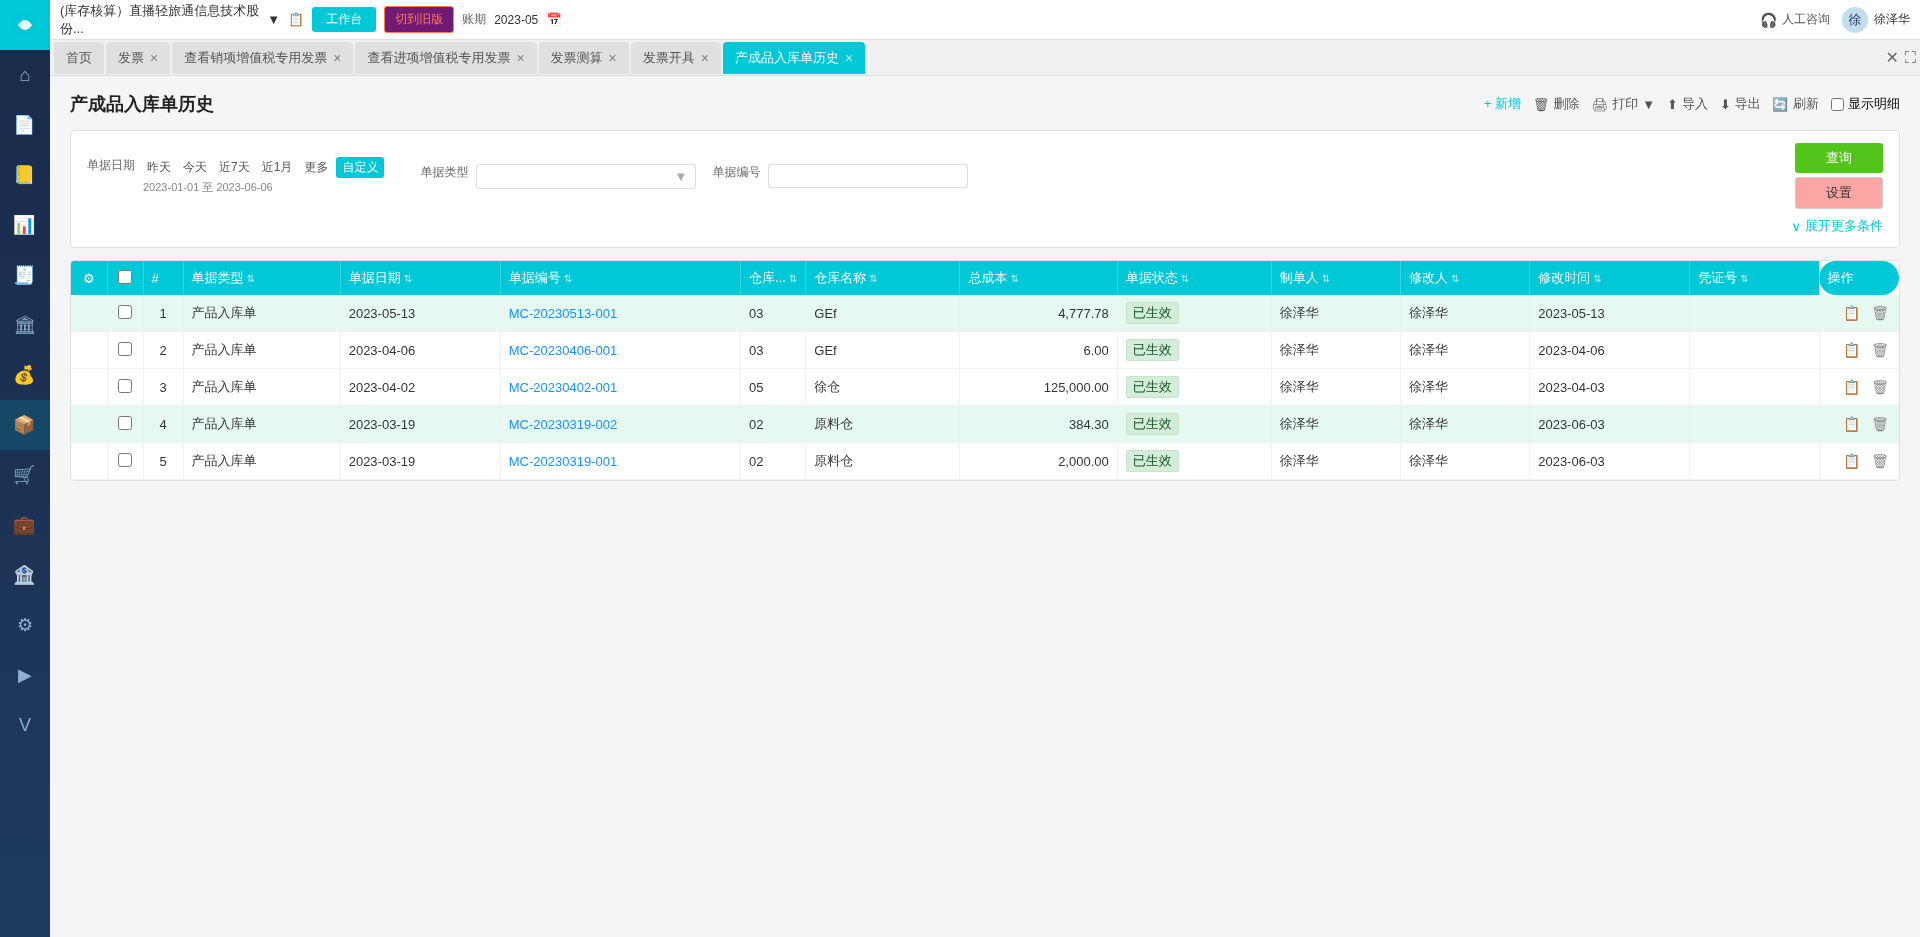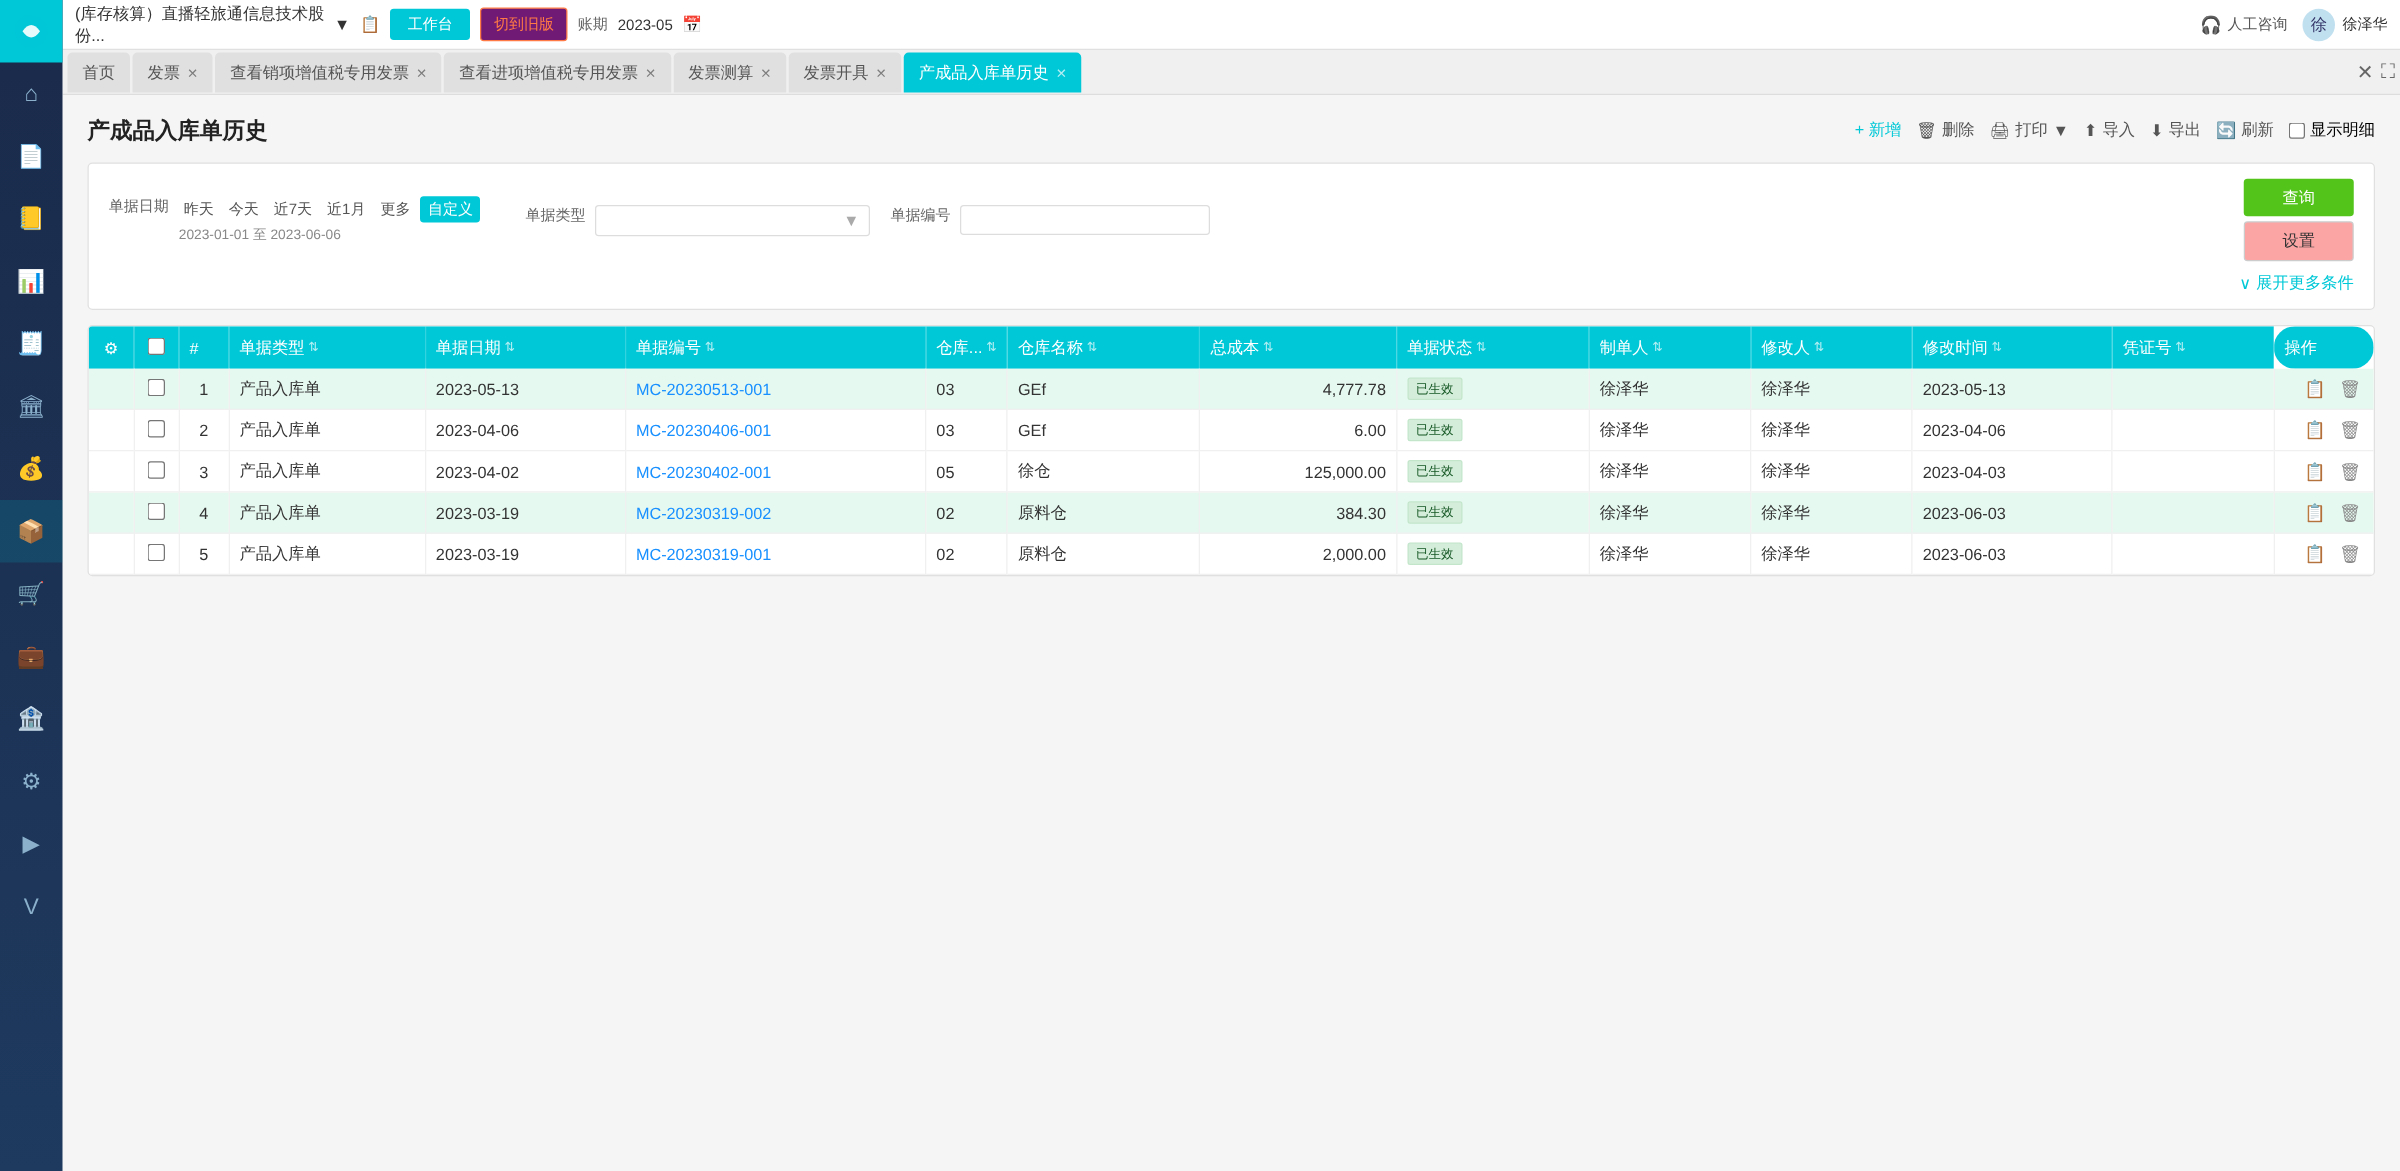--- a/index.html
+++ b/index.html
@@ -325,21 +325,21 @@
     tbody td:last-child { border-right: none; }
     .td-link {
       color: #1890ff;
       cursor: pointer;
       text-decoration: none;
     }
     .status-badge {
       display: inline-block;
       padding: 1px 6px;
       border-radius: 2px;
-      font-size: 10px;
+      font-size: 13px;
     }
     .status-active {
       background: #d4edda;
       color: #155724;
       border: 1px solid #c3e6cb;
     }
     .row-ops {
       display: flex;
       gap: 6px;
       justify-content: flex-end;

